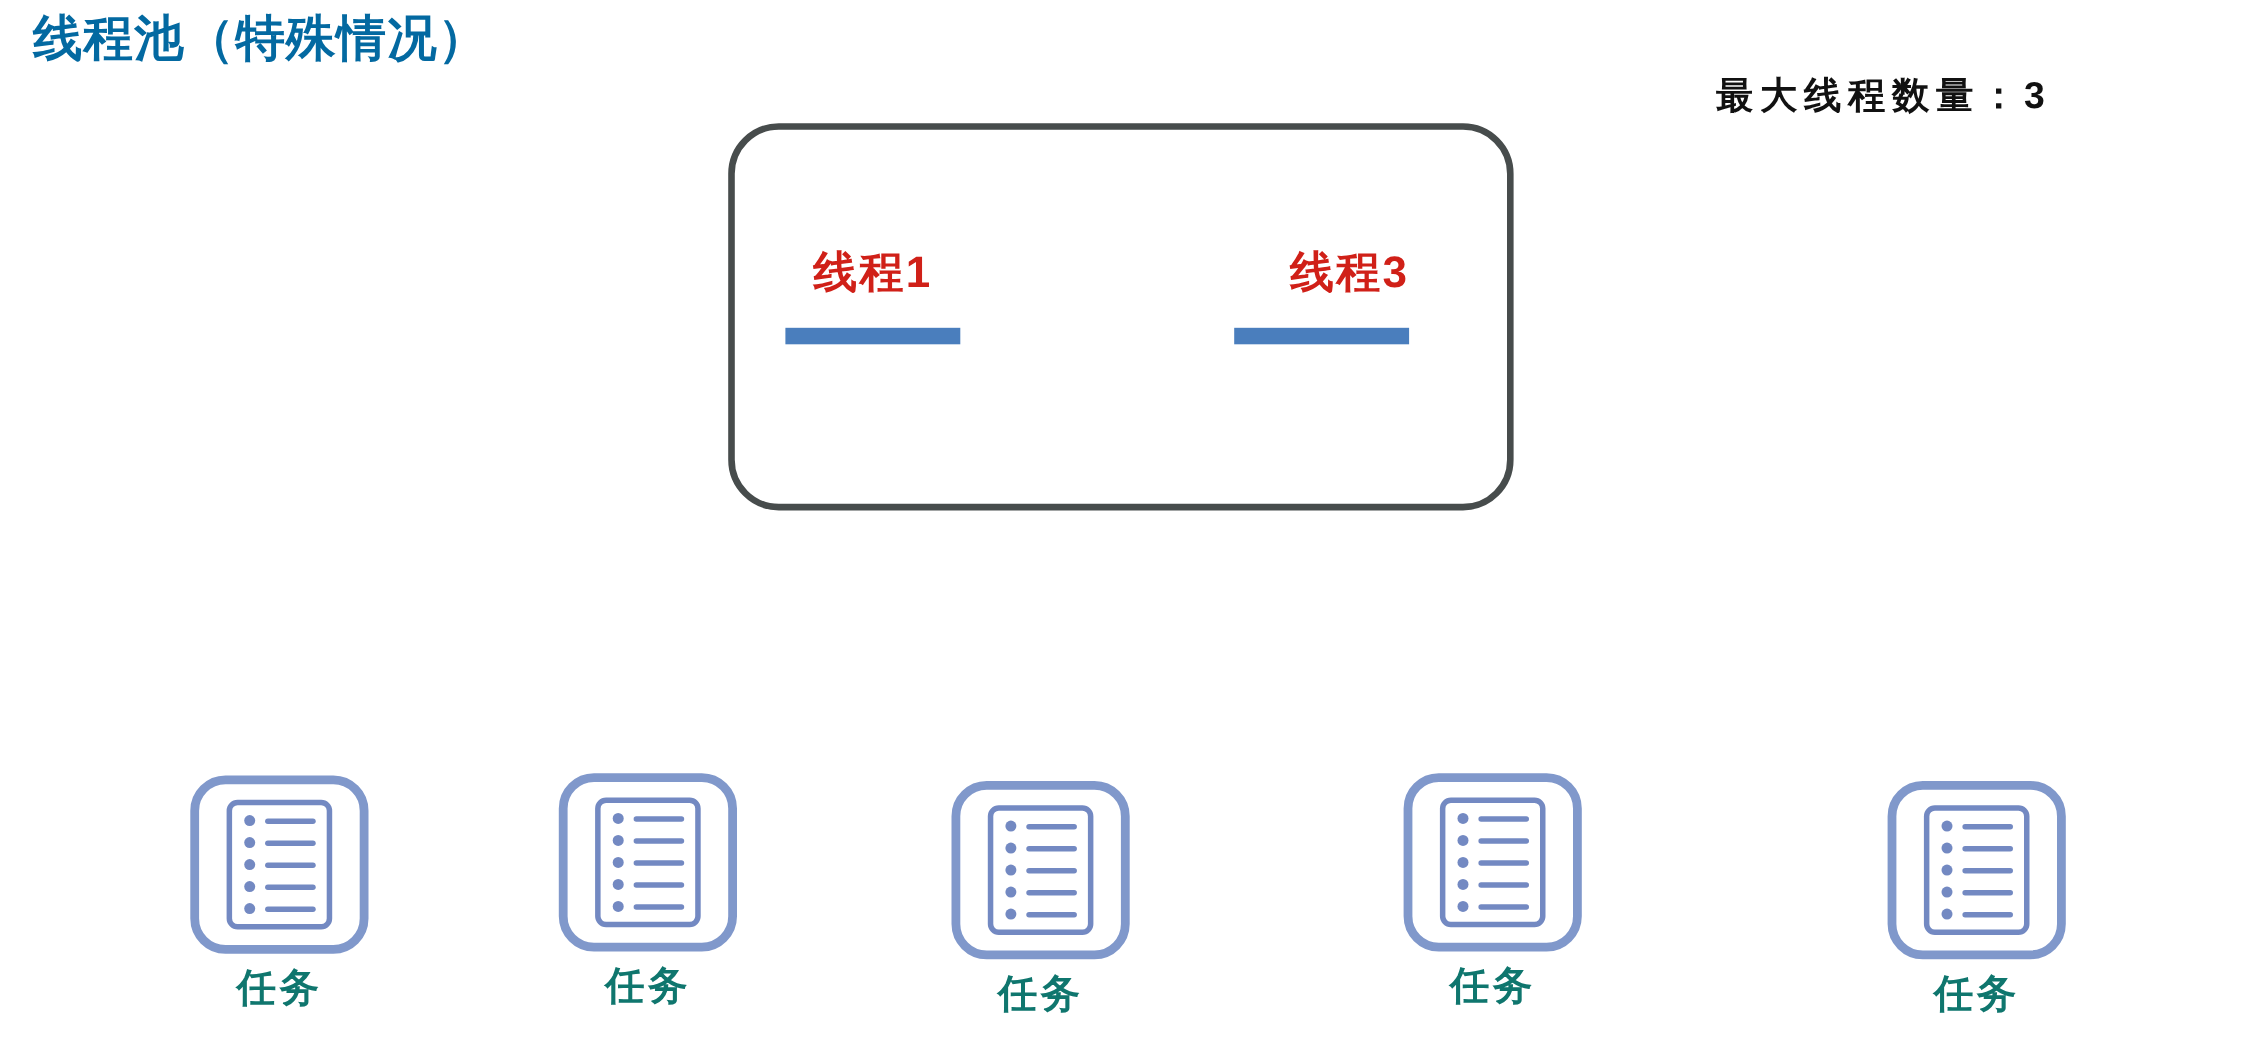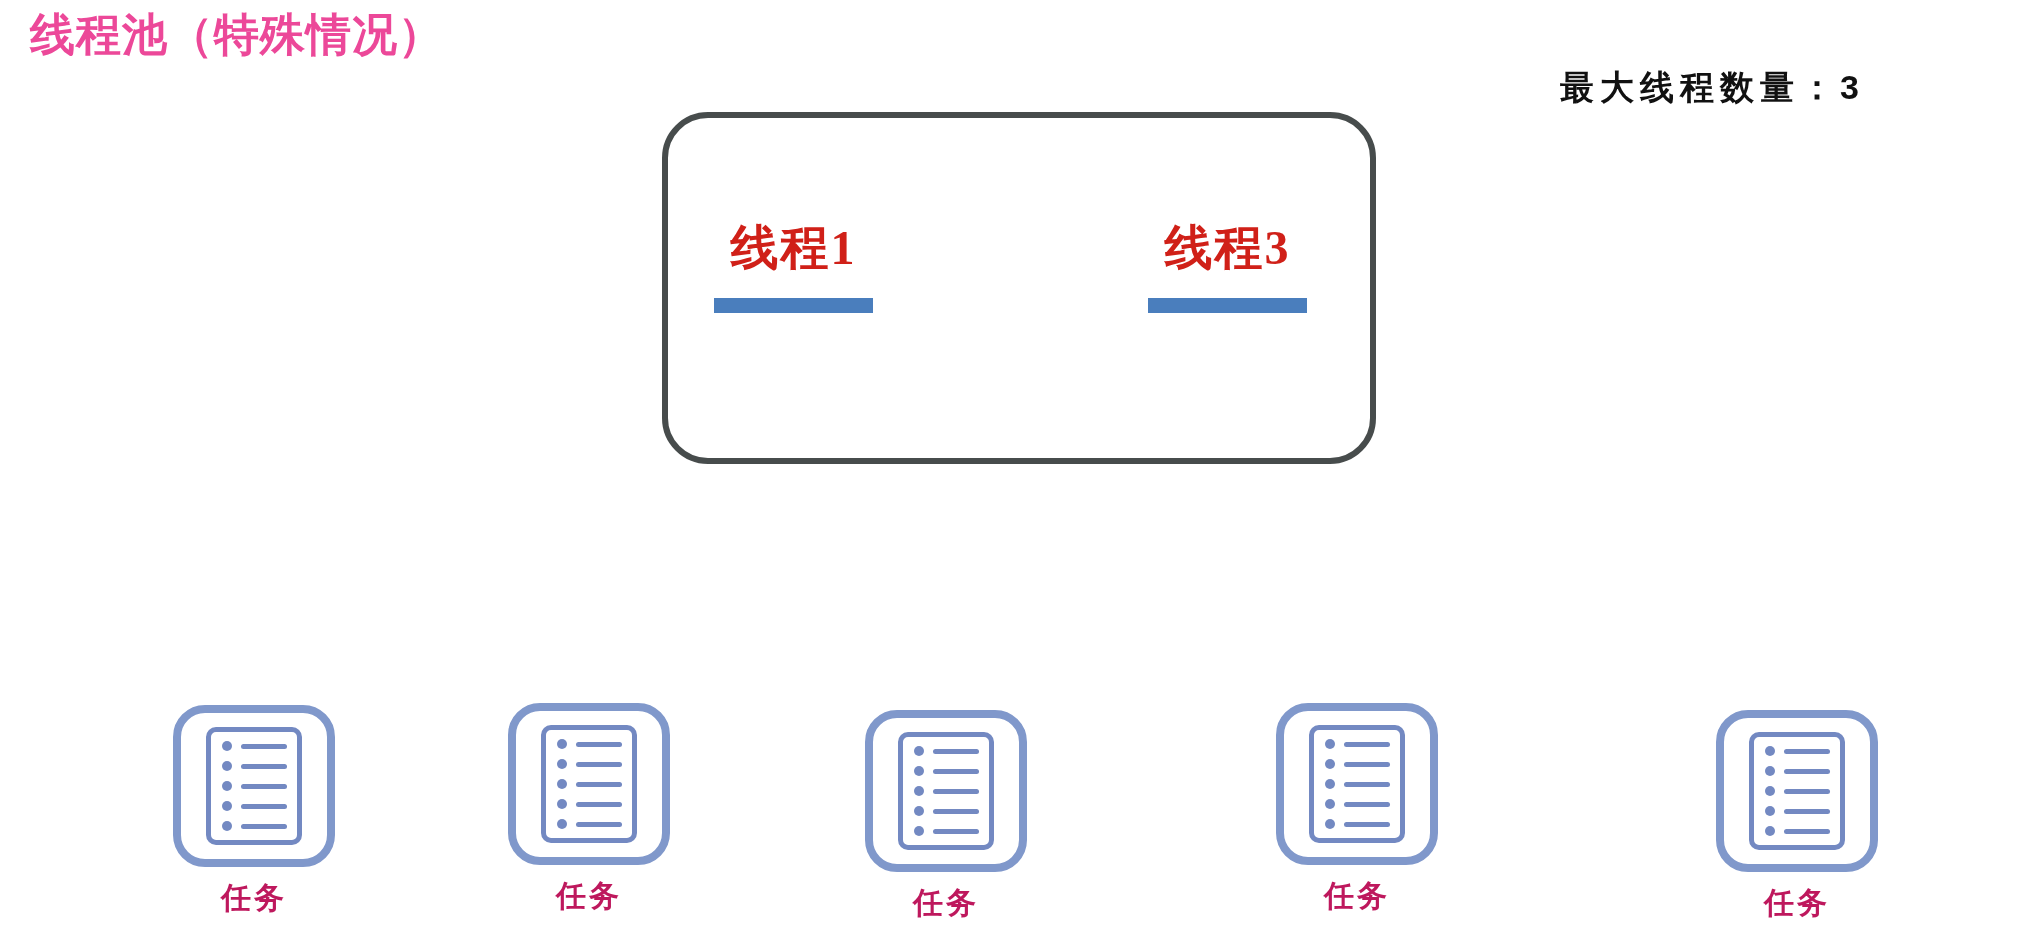--- a/index.html
+++ b/index.html
@@ -14,21 +14,21 @@
   }
 
   
   .page-title {
     position: absolute;
     left: 30px;
     top: 6px;
     font-size: 45px;
     line-height: 58px;
     font-weight: 800;
-    color: #ec4899;
+    color: #0369a1;
     letter-spacing: 1px;
   }
   .max-note {
     position: absolute;
     left: 1560px;
     top: 62px;
     font-size: 34px;
     line-height: 50px;
     font-weight: 700;
     color: #111111;
@@ -48,29 +48,28 @@
     background: #ffffff;
   }
   .thread-col {
     position: absolute;
     top: 106px;
     width: 159px;
     text-align: center;
   }
   .thread-col.t1 { left: 46px; }
   .thread-col.t2 { left: 255px; }
-  .thread-col.t3 { left: 480px; }
+  .thread-col.t3 { left: 454px; text-align: right; }
   .thread-label {
-    font-size: 48px;
+    font-size: 40px;
     line-height: 48px;
     font-weight: 800;
     color: #d02018;
     letter-spacing: 2px;
     white-space: nowrap;
-    font-family: Liberation Serif, serif;
   }
   .thread-bar {
     margin-top: 26px;
     width: 159px;
     height: 15px;
     background: #4a7ebd;
   }
 
   
   .task-group {
@@ -117,24 +116,24 @@
   }
   .doc-line {
     margin-left: 9px;
     flex: 1 1 auto;
     height: 5px;
     border-radius: 3px;
     background: #7389c2;
   }
   .task-label {
     margin-top: 10px;
-    font-size: 30px;
+    font-size: 36px;
     line-height: 42px;
     font-weight: 800;
-    color: #be185d;
+    color: #0f766e;
     letter-spacing: 3px;
     white-space: nowrap;
   }
 </style>
 </head>
 <body>
 
 <div class="stage">
 
   <div class="page-title">线程池（特殊情况）</div>

